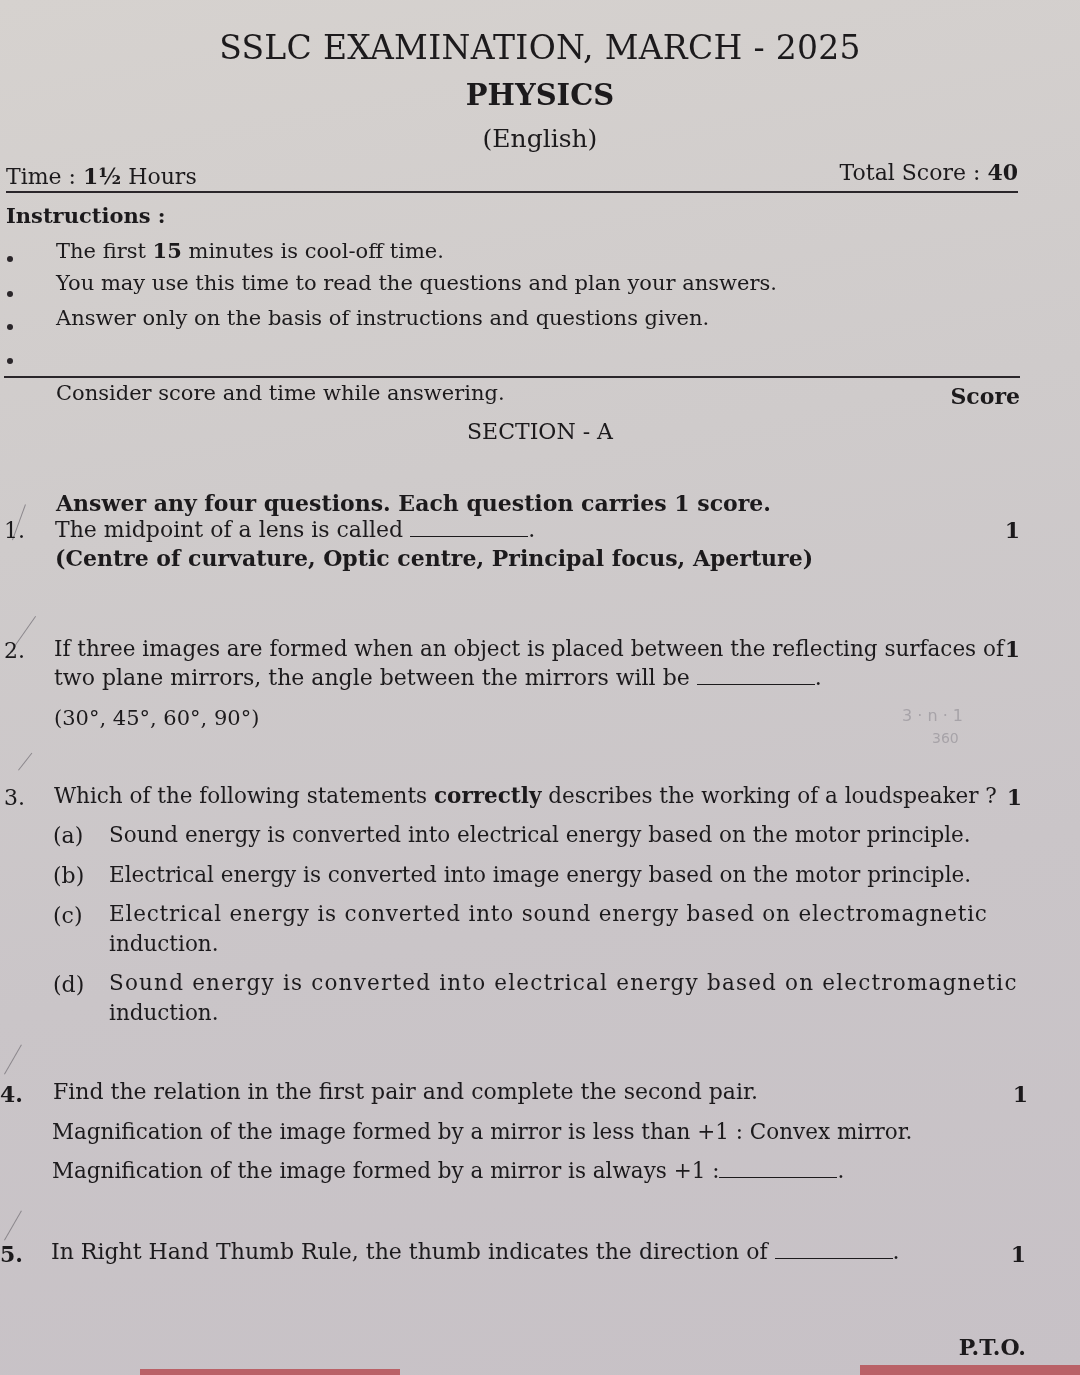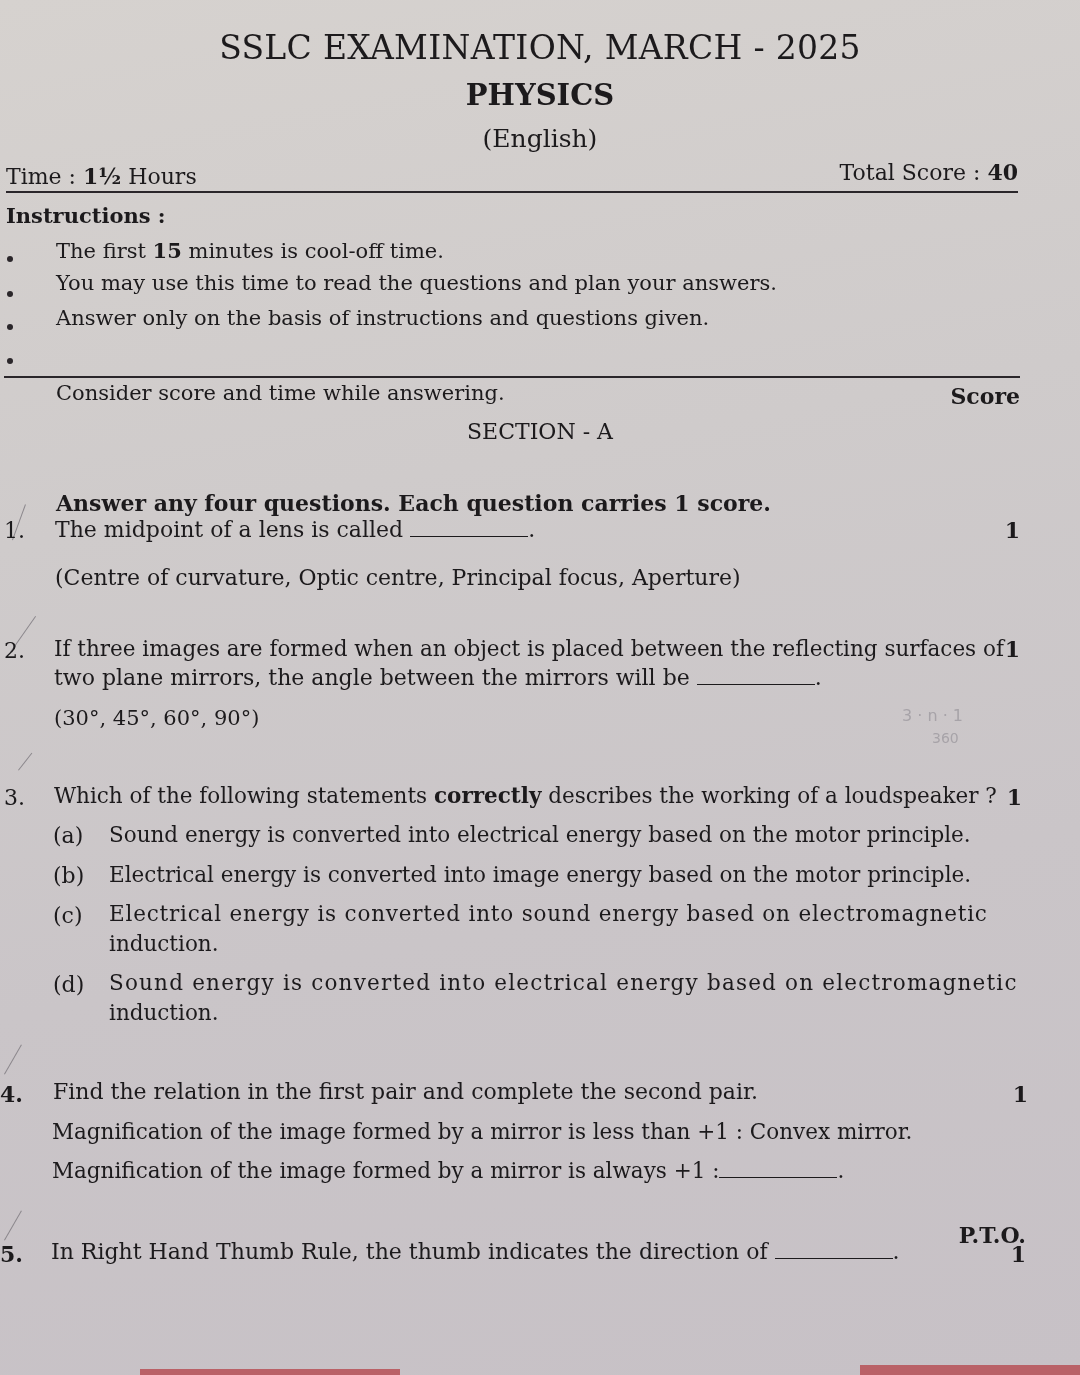--- a/index.html
+++ b/index.html
@@ -61,21 +61,21 @@
 <div class="abs bold" style="right:60px; top:383px; font-size:22px;">Score</div>
 <div class="abs center" style="top:419px; font-size:22px;">SECTION - A</div>
 <div class="abs bold" style="left:56px; top:458px; font-size:22px;margin-top:32px;">Answer any four questions.  Each question carries 1 score.</div>
 
 <div class="tick" style="left:12px; top:502px; height:38px; transform: rotate(20deg);"></div>
 <div class="abs q-num" style="left:4px; top:518px;">1.</div>
 <div class="abs q-text" style="left:55px; top:517px;text-align:right;">
   <span>The midpoint of a lens is called</span> <span class="blank"></span>.
 </div>
 <div class="abs score" style="right:60px; top:517px;">1</div>
-<div class="abs q-text" style="left:55px; top:565px;">(Centre of curvature, Optic centre, Principal focus, Aperture)</div>
+<div class="abs q-text" style="left:55px; top:545px;font-weight:bold;">(Centre of curvature, Optic centre, Principal focus, Aperture)</div>
 
 <div class="tick" style="left:10px; top:608px; height:44px; transform: rotate(35deg);"></div>
 <div class="abs q-num" style="left:4px; top:638px;">2.</div>
 <div class="abs q-text" style="left:54px; top:636px; font-size:21.5px;">If three images are formed when an object is placed between the reflecting surfaces of</div>
 <div class="abs score" style="right:60px; top:636px;">1</div>
 <div class="abs q-text" style="left:54px; top:665px; font-size:22px;">
   <span>two plane mirrors, the angle between the mirrors will be</span> <span class="blank"></span>.
 </div>
 <div class="abs q-text" style="left:54px; top:706px; font-size:21px;">(30°, 45°, 60°, 90°)</div>
 <div class="abs pencil" style="left:902px; top:706px;">3 · n · 1</div>
@@ -108,15 +108,15 @@
   <span>Magnification of the image formed by a mirror is always +1 :</span><span class="blank"></span>.
 </div>
 
 <div class="tick" style="left:4px; top:1206px; height:34px; transform: rotate(30deg);"></div>
 <div class="abs q-num bold" style="left:0px; top:1241px;">5.</div>
 <div class="abs q-text" style="left:51px; top:1239px;">
   <span>In Right Hand Thumb Rule, the thumb indicates the direction of</span> <span class="blank"></span>.
 </div>
 <div class="abs score" style="right:54px; top:1241px;">1</div>
 
-<div class="abs bold" style="right:54px; top:1222px; font-size:22px;">P.T.O.</div>
+<div class="abs bold" style="right:54px; top:1334px; font-size:22px;">P.T.O.</div>
 <div class="red-band" style="left:140px; width:260px;"></div>
 <div class="red-band" style="left:860px; width:220px; height:10px;"></div>
 
 </body></html>

